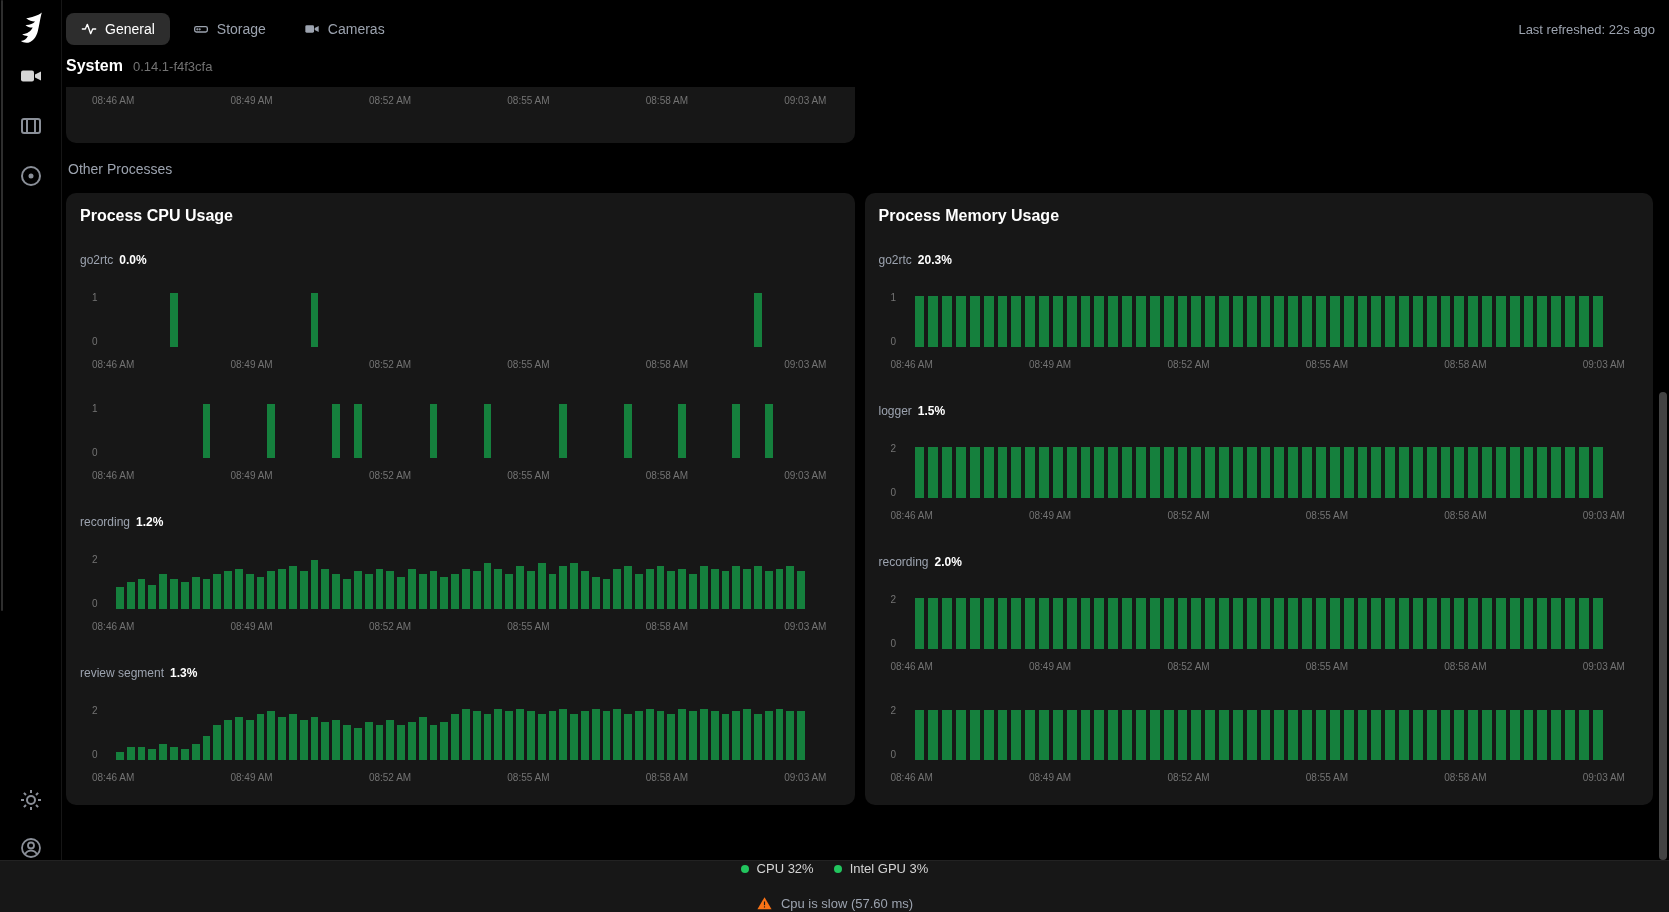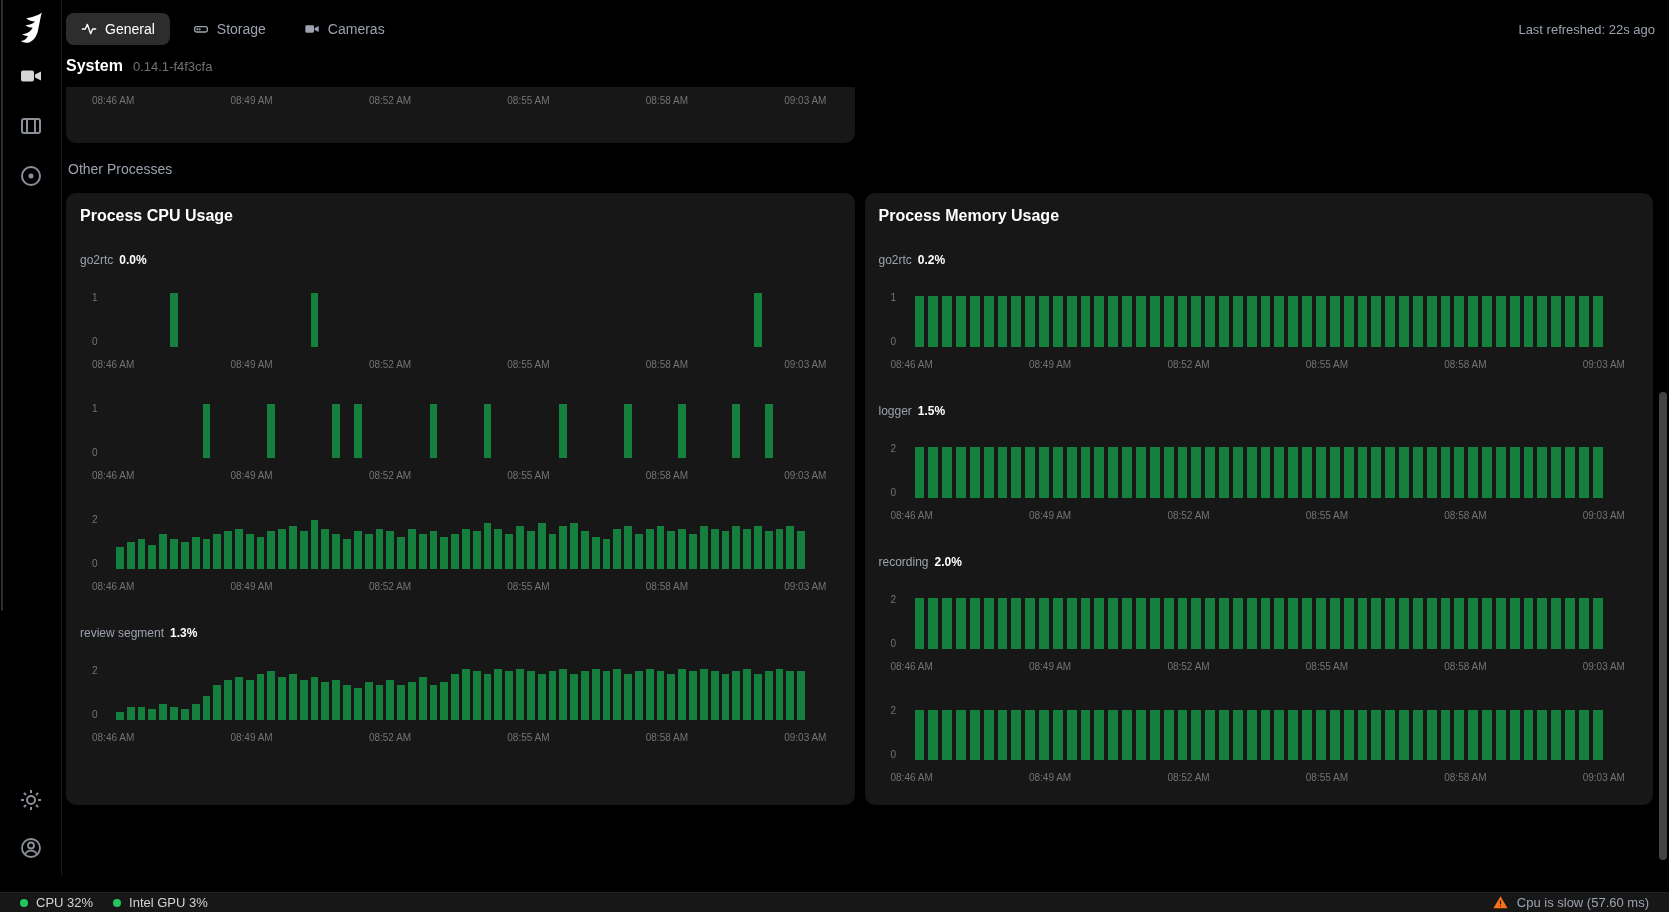--- a/index.html
+++ b/index.html
@@ -68,24 +68,24 @@
   .bars { flex:1; display:flex; align-items:flex-end; margin-right:38px; }
   .bar { flex:1; background:var(--bar-color,#15803d); }
   .x-axis {
     display:flex; justify-content:space-between; color:#737373; font-size:10px;
     margin-top:12px; padding:0 16px 0 14px;
   }
   .partial-panel .x-axis { margin-top:0; }
 
   
   .statusbar {
-    position:absolute; left:0; right:0; bottom:0; height:20px;
+    position:absolute; left:0; right:0; bottom:0; height:52px;
     background:#171717; border-top:1px solid #222;
     display:flex; align-items:center; justify-content:space-between;
-    padding:0 20px; z-index:5;
+    padding:0 20px; z-index:5;flex-direction:column;
   }
   .metrics { display:flex; gap:20px; align-items:center; }
   .metric { display:flex; gap:8px; align-items:center; color:#d4d4d4; font-size:13px; }
   .dot { width:8px; height:8px; border-radius:50%; background:var(--dot-color,#22c55e); }
   .warning-chip { display:flex; gap:8px; align-items:center; color:#9ca3af; font-size:13px; }
   .warning-chip svg { width:17px; height:17px; }
 
   
   .scrollbar-track { position:absolute; right:0; top:96px; bottom:36px; width:12px; z-index:6; }
   .scrollbar-thumb {
@@ -353,20 +353,21 @@
                 <div class="x-axis">
                   <span>08:46 AM</span>
                   <span>08:49 AM</span>
                   <span>08:52 AM</span>
                   <span>08:55 AM</span>
                   <span>08:58 AM</span>
                   <span>09:03 AM</span>
                 </div>
               </div>
               <div class="chart-block">
+                <div class="chart-label"><span class="chart-name">recording</span><span class="chart-value">1.2%</span></div>
                 <div class="chart-plot">
                   <div class="y-axis">
                     <span>2</span>
                     <span>0</span>
                   </div>
                   <div class="bars" style="gap: 3px;">
                     <div class="bar" style="height: 40%;"></div>
                     <div class="bar" style="height: 50%;"></div>
                     <div class="bar" style="height: 55%;"></div>
                     <div class="bar" style="height: 45%;"></div>
@@ -523,21 +524,21 @@
                   <span>08:58 AM</span>
                   <span>09:03 AM</span>
                 </div>
               </div>
             </div>
         </section>
         <section class="panel">
           <h2 class="panel-title">Process Memory Usage</h2>
           <div class="panel-charts">
               <div class="chart-block">
-                <div class="chart-label"><span class="chart-name">go2rtc</span><span class="chart-value">0.2%</span></div>
+                <div class="chart-label"><span class="chart-name">go2rtc</span><span class="chart-value">20.3%</span></div>
                 <div class="chart-plot">
                   <div class="y-axis">
                     <span>1</span>
                     <span>0</span>
                   </div>
                   <div class="bars" style="gap: 4px;">
                     <div class="bar" style="height: 95%;"></div>
                     <div class="bar" style="height: 95%;"></div>
                     <div class="bar" style="height: 95%;"></div>
                     <div class="bar" style="height: 95%;"></div>

